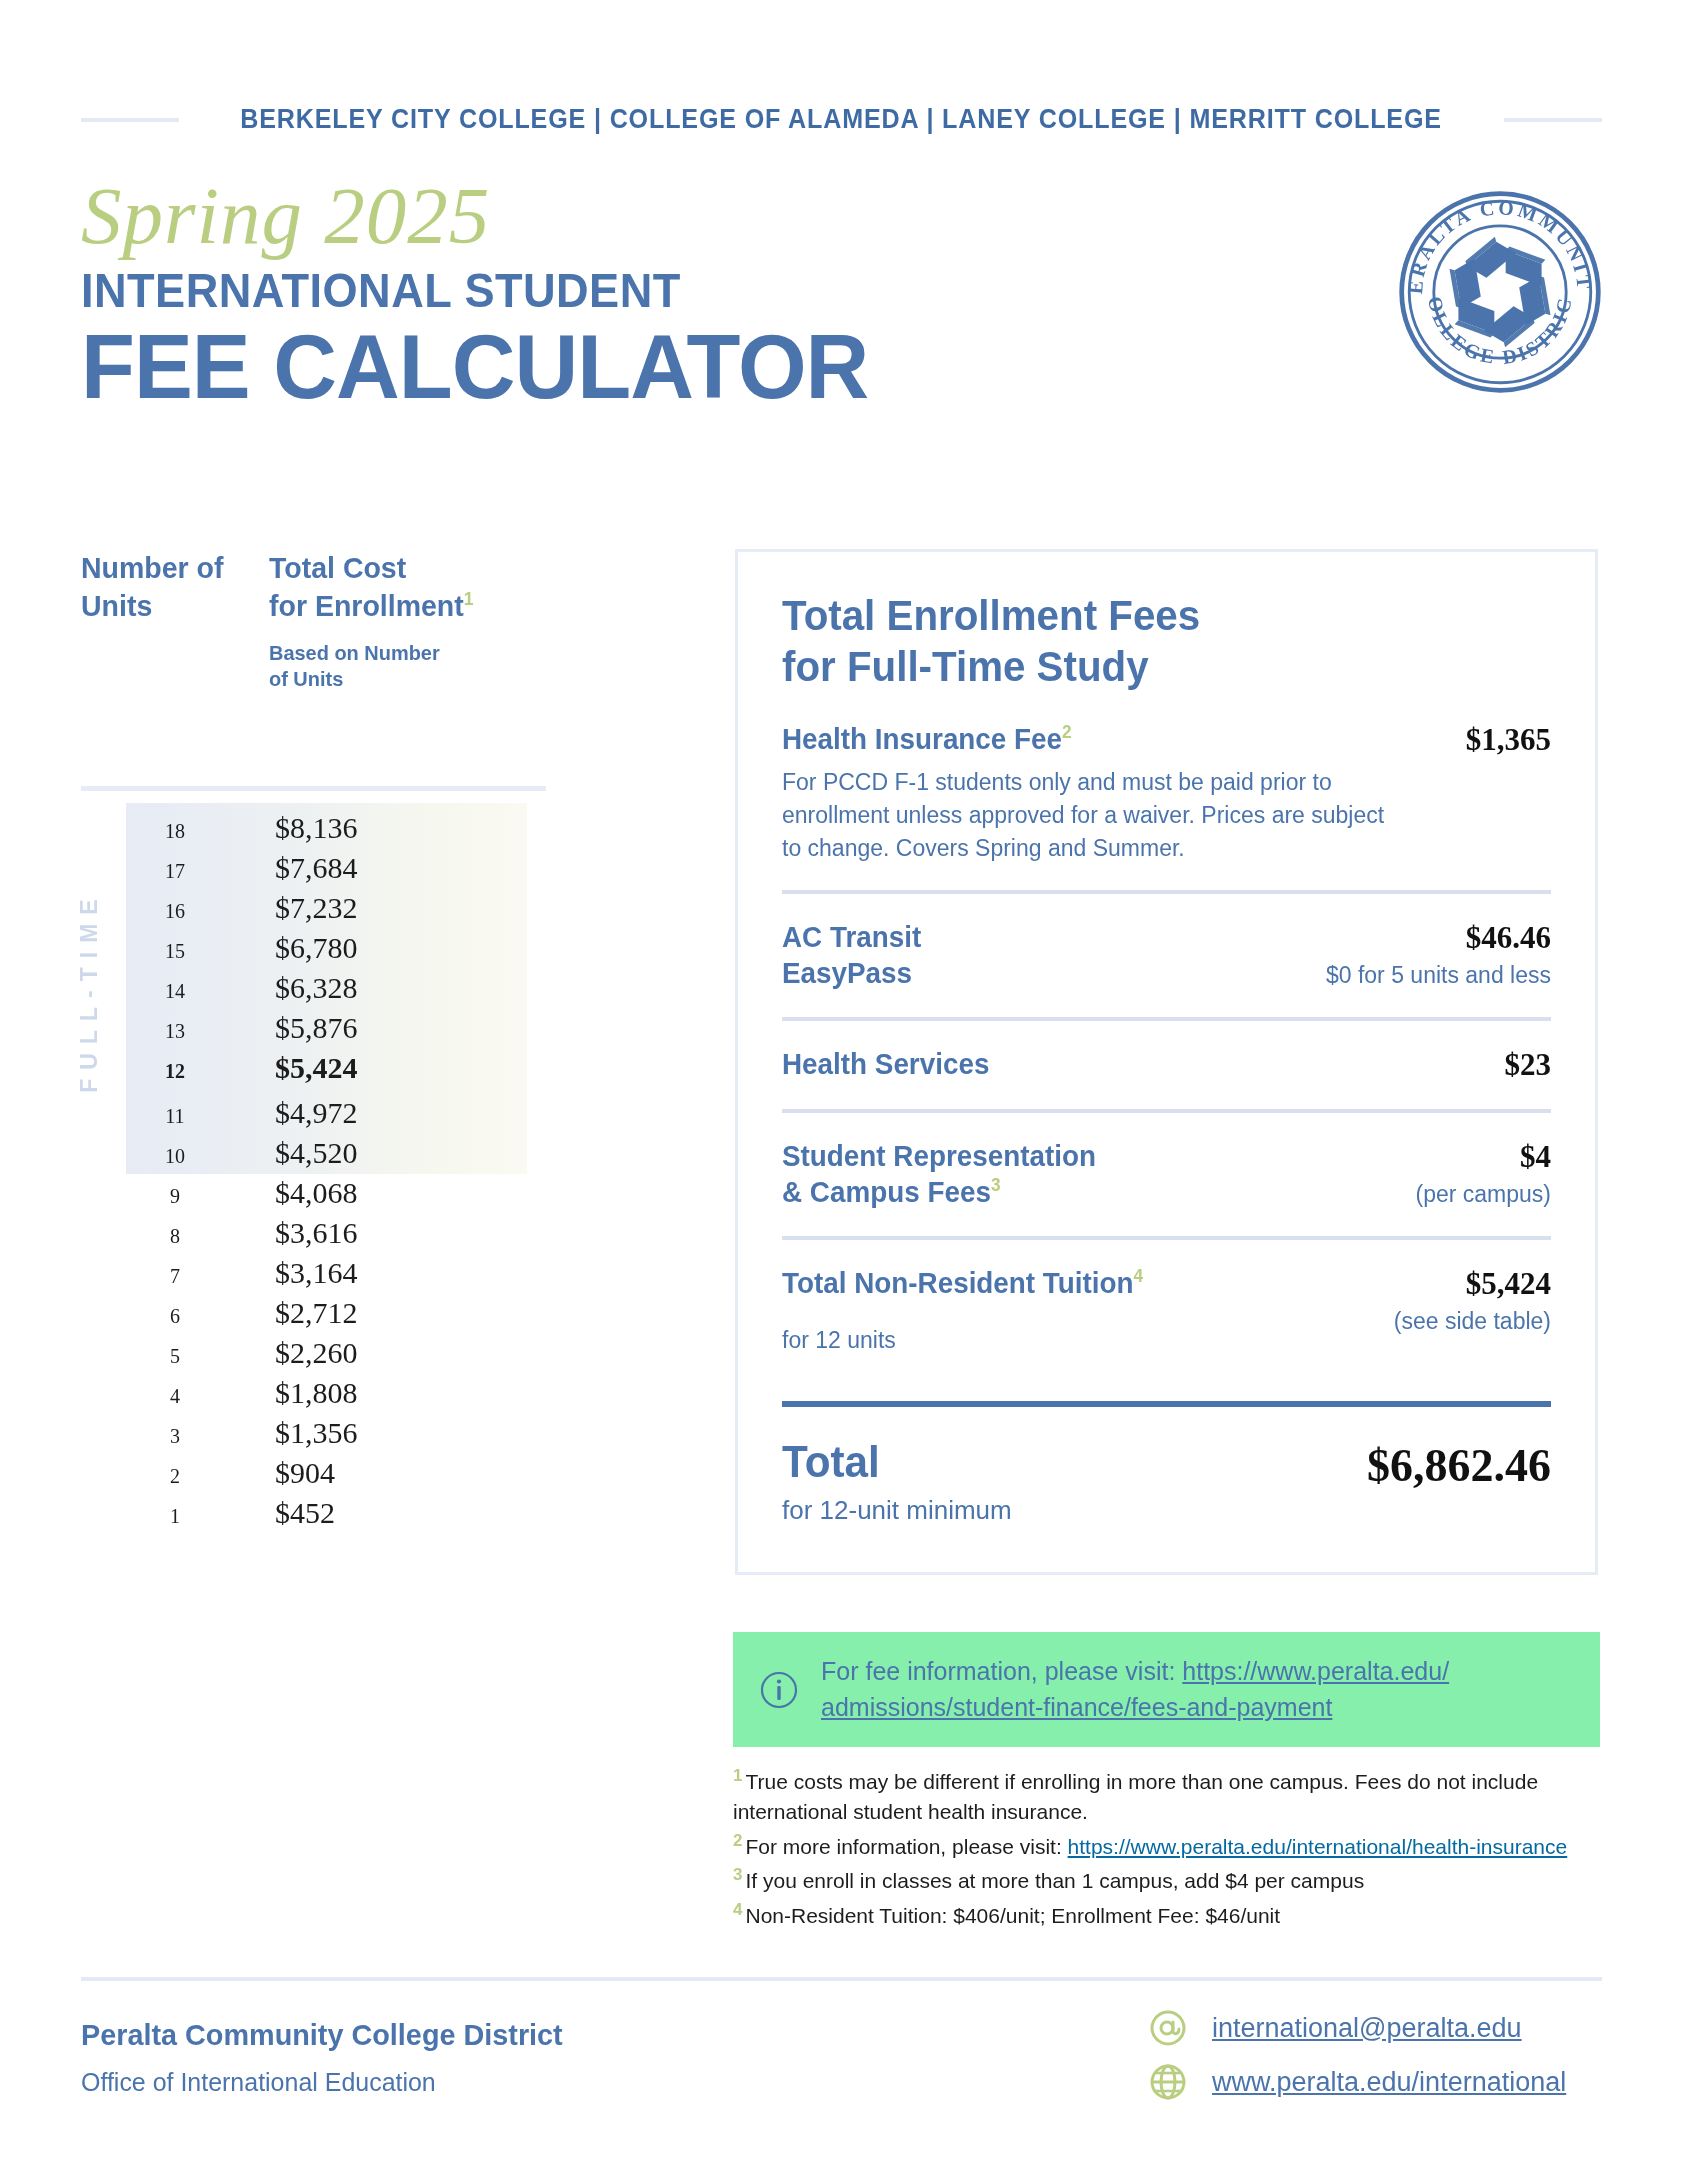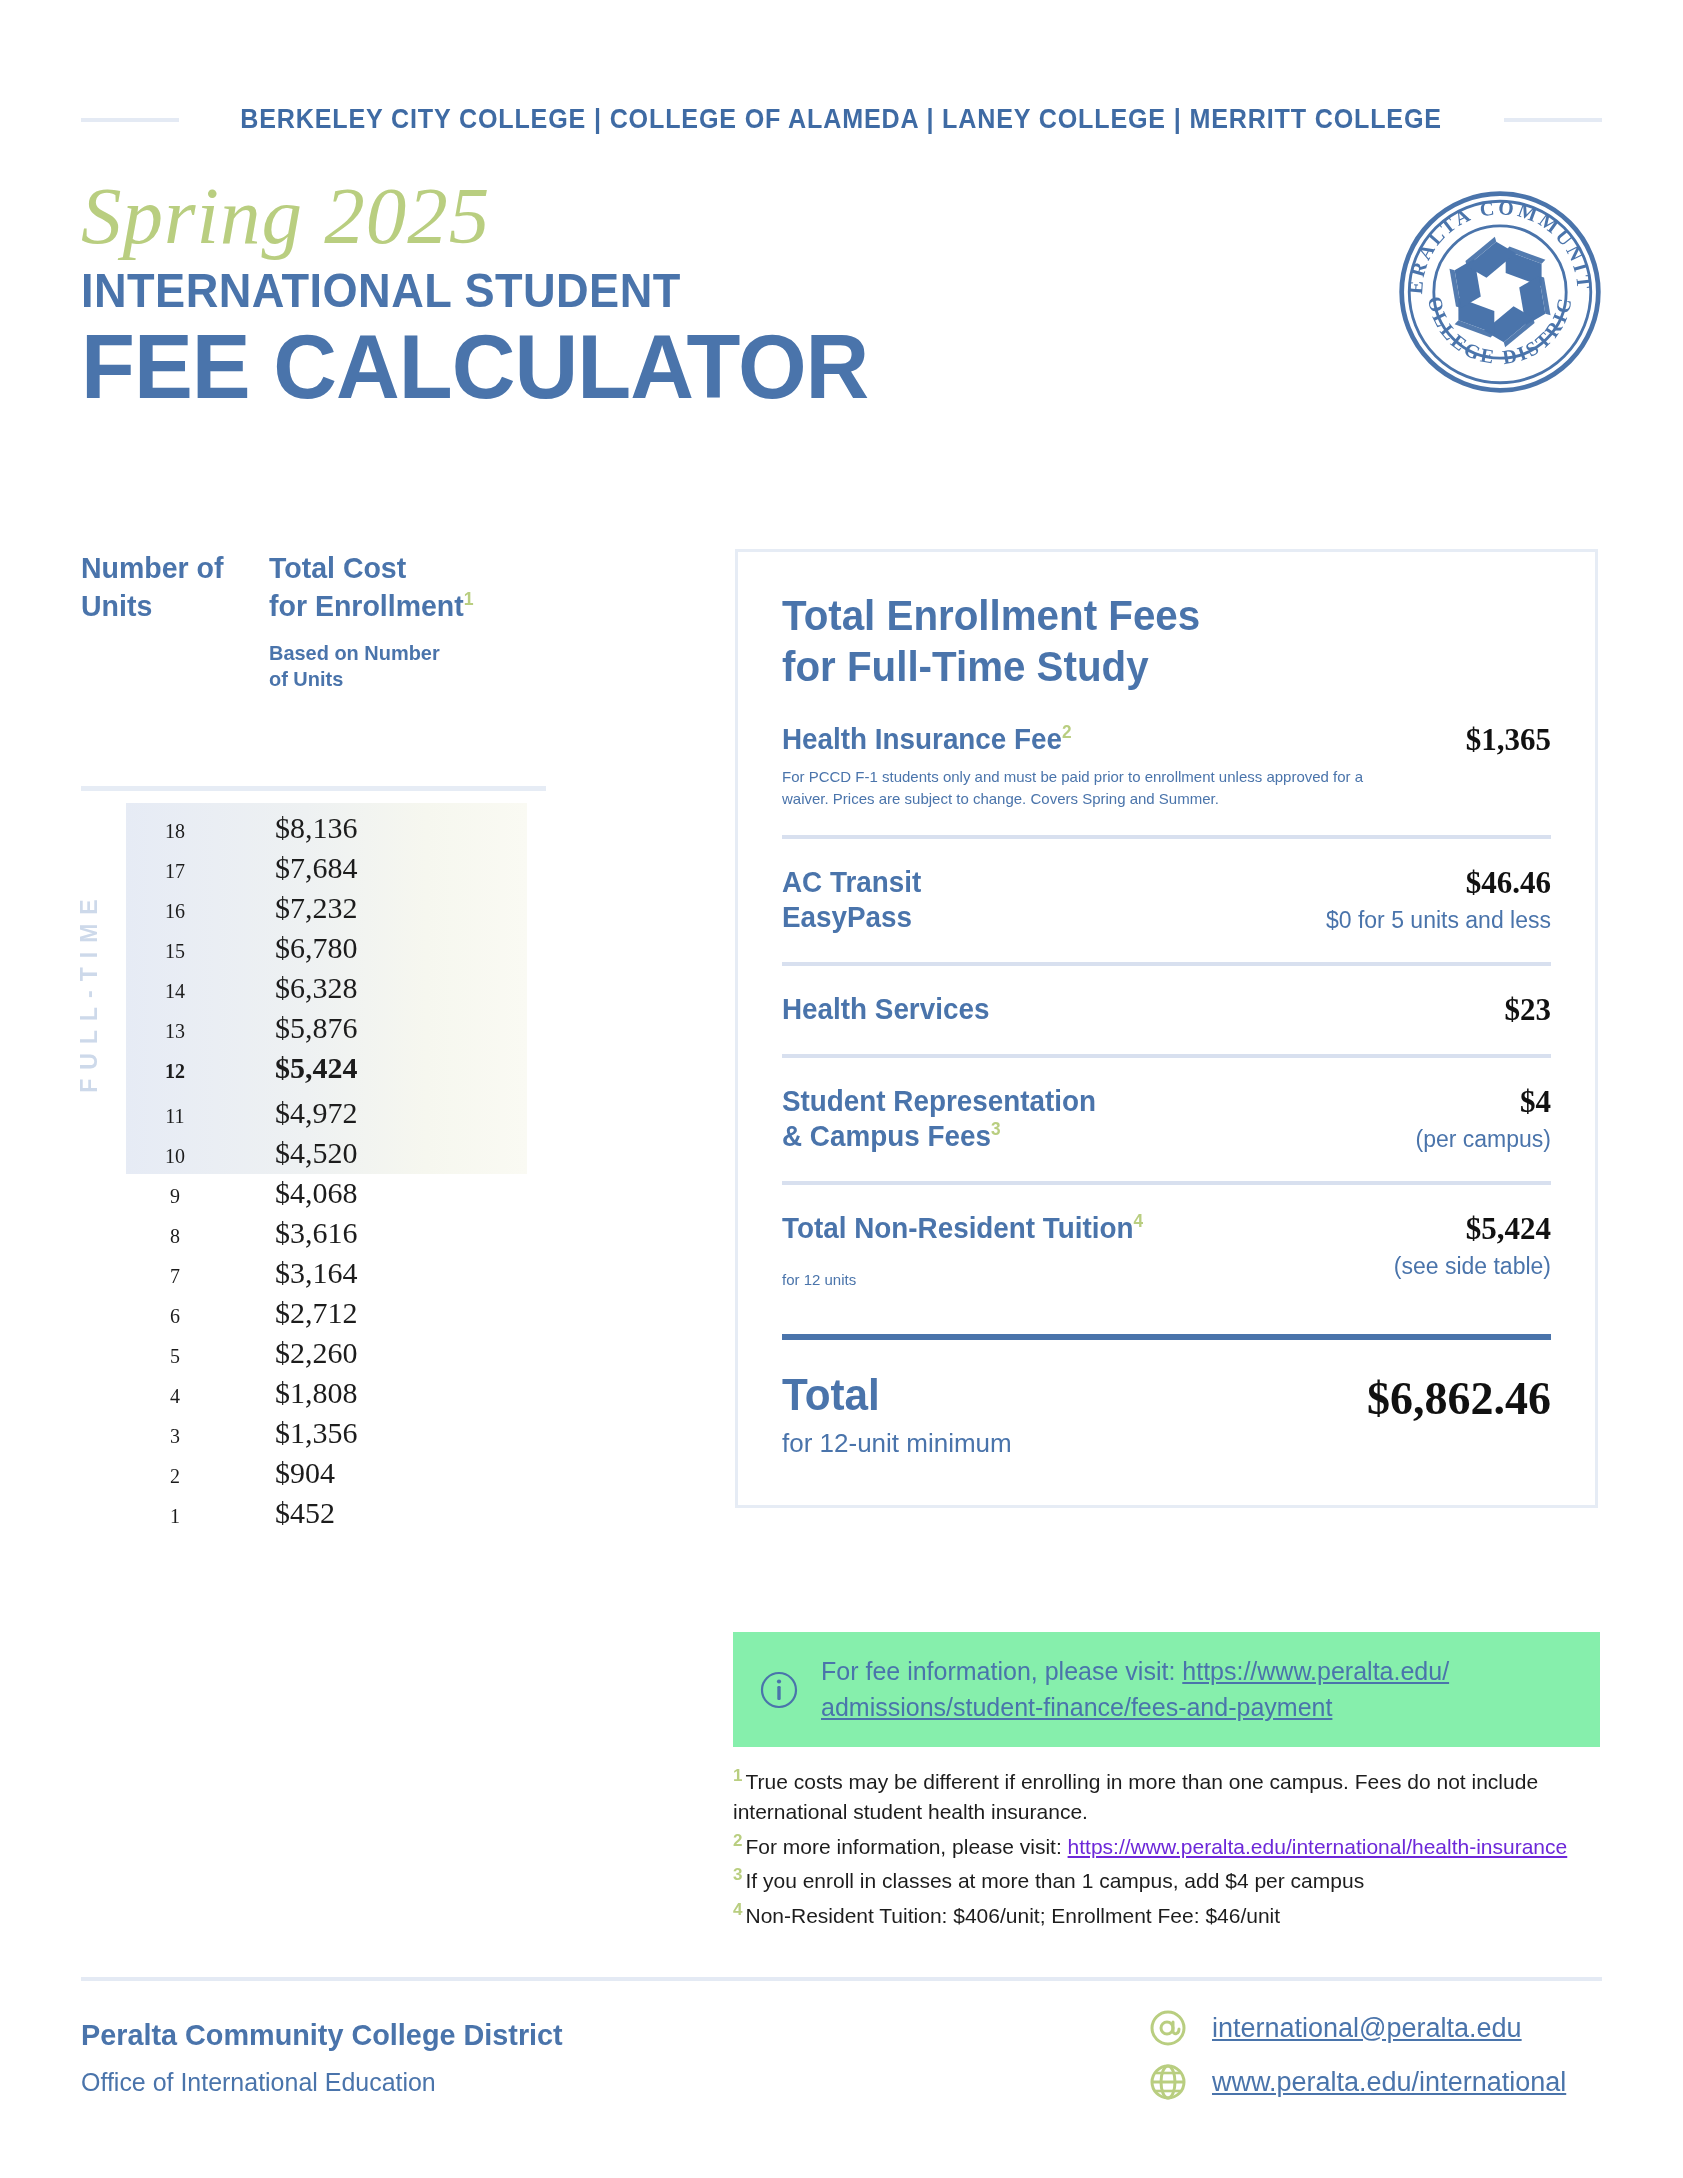--- a/index.html
+++ b/index.html
@@ -118,21 +118,21 @@
   .fee-row{display:flex;justify-content:space-between;align-items:flex-start;gap:20px;}
   .fee-name{
     font-size:29px;font-weight:700;color:#4a74ab;line-height:1.22;
     transform:scaleX(0.96);transform-origin:left;
   }
   .fee-amt{
     font-family:"Liberation Serif", serif;
     font-size:31px;font-weight:700;color:#111;white-space:nowrap;text-align:right;
   }
   .fee-sub{
-    font-size:15px;font-weight:400;color:#4a74ab;line-height:1.42;margin-top:8px;max-width:614px;
+    font-size:23px;font-weight:400;color:#4a74ab;line-height:1.42;margin-top:8px;max-width:614px;
   }
   .fee-note-right{
     font-size:23px;font-weight:400;color:#4a74ab;white-space:nowrap;text-align:right;margin-top:6px;
   }
   .hr-thin{height:4px;background:#d8e0ef;margin:26px 0 26px 0;}
   .hr-thick{height:6px;background:#4a74ab;margin:44px 0 32px 0;}
   .total-row{display:flex;justify-content:space-between;align-items:flex-start;}
   .total-name{font-size:44px;font-weight:700;color:#4a74ab;line-height:1.05;
     transform:scaleX(0.96);transform-origin:left;}
   .total-sub{font-size:26px;font-weight:400;color:#4a74ab;margin-top:10px;}
@@ -151,21 +151,21 @@
   }
   .info-text a, .link{color:#4a74ab;text-decoration:underline;}
 
   
   .footnotes{
     position:absolute;left:733px;top:1764px;width:871px;
     font-size:21px;line-height:1.45;color:#1d1d1d;
   }
   .footnotes p{margin:0 0 1px 0;}
   .fn-mark{color:#b9ce80;font-weight:700;font-size:17px;vertical-align:super;margin-right:3px;}
-  .fn-link{color:#6d28d9;text-decoration:underline;}
+  .fn-link{color:#0369a1;text-decoration:underline;}
 
   
   .footer-rule{position:absolute;left:81px;right:81px;top:1977px;height:4px;background:#e4eaf4;}
   .footer-left{position:absolute;left:81px;top:2015px;}
   .f-org{font-size:30px;font-weight:700;color:#4a74ab;line-height:1.3;
     transform:scaleX(0.96);transform-origin:left;}
   .f-office{font-size:26px;font-weight:400;color:#4a74ab;line-height:1.3;margin-top:12px;
     transform:scaleX(0.96);transform-origin:left;}
   .footer-right{position:absolute;left:1148px;top:2008px;}
   .fr-line{display:flex;align-items:center;gap:24px;margin-bottom:14px;}

